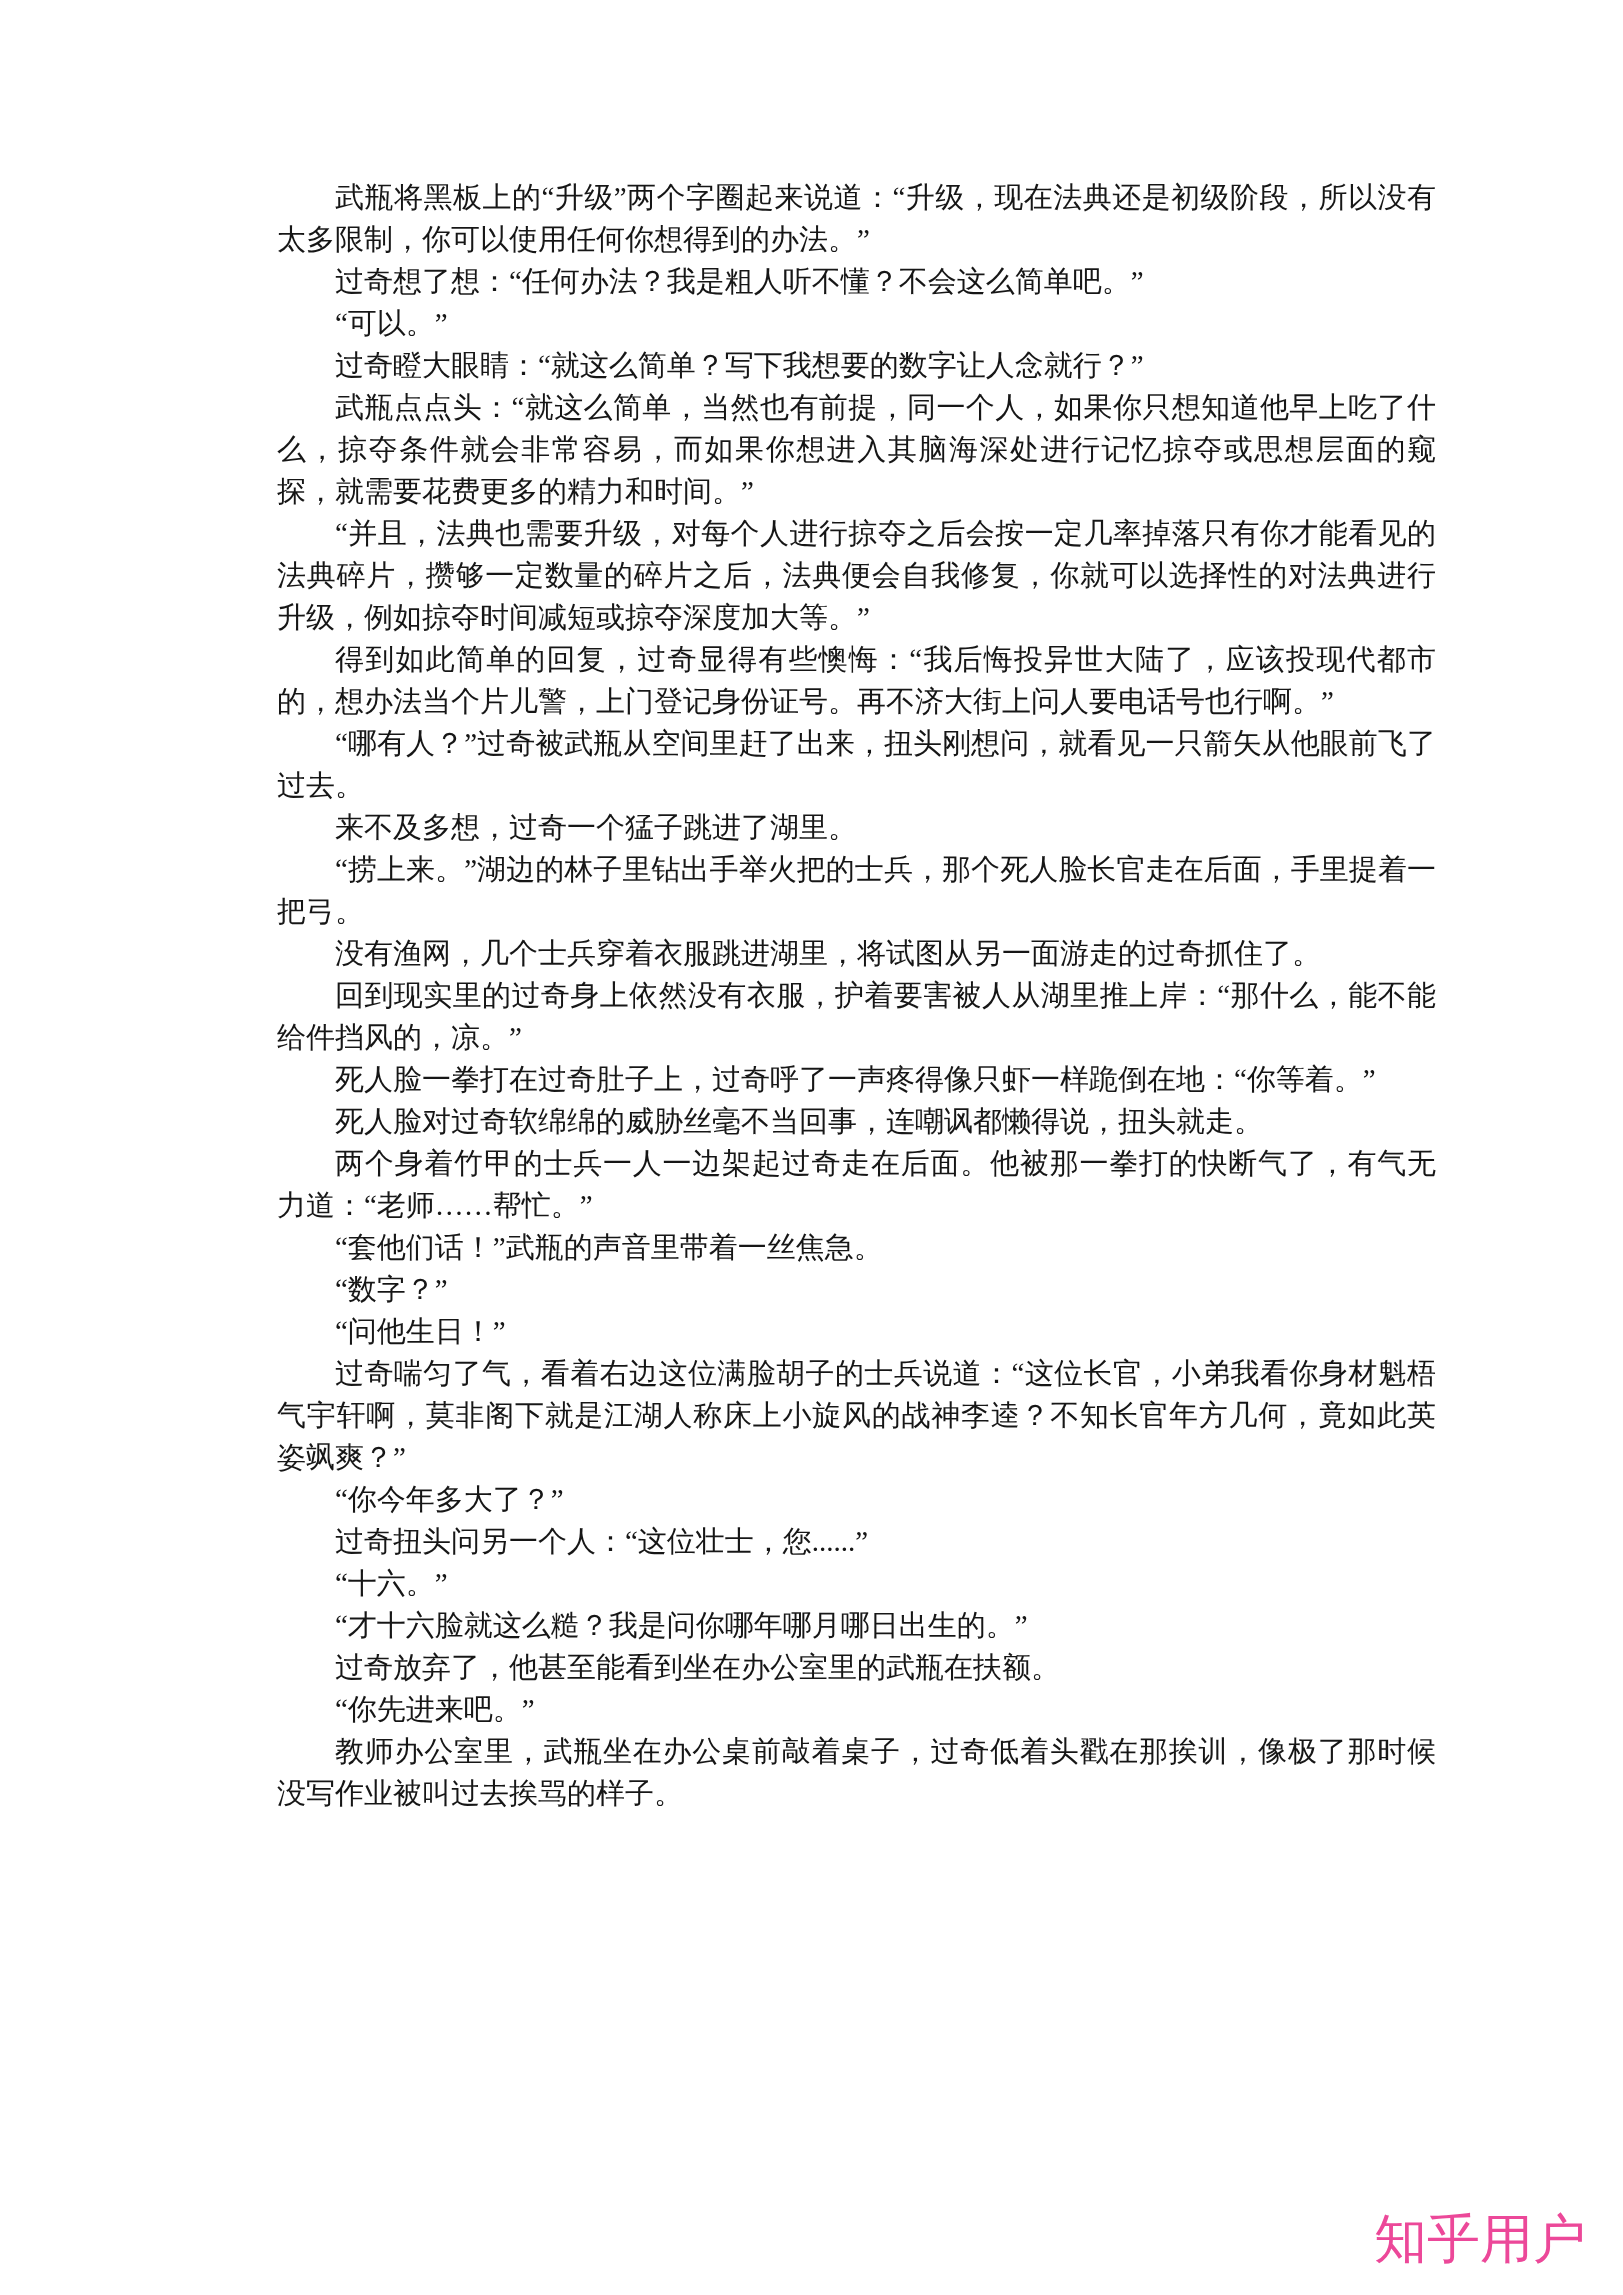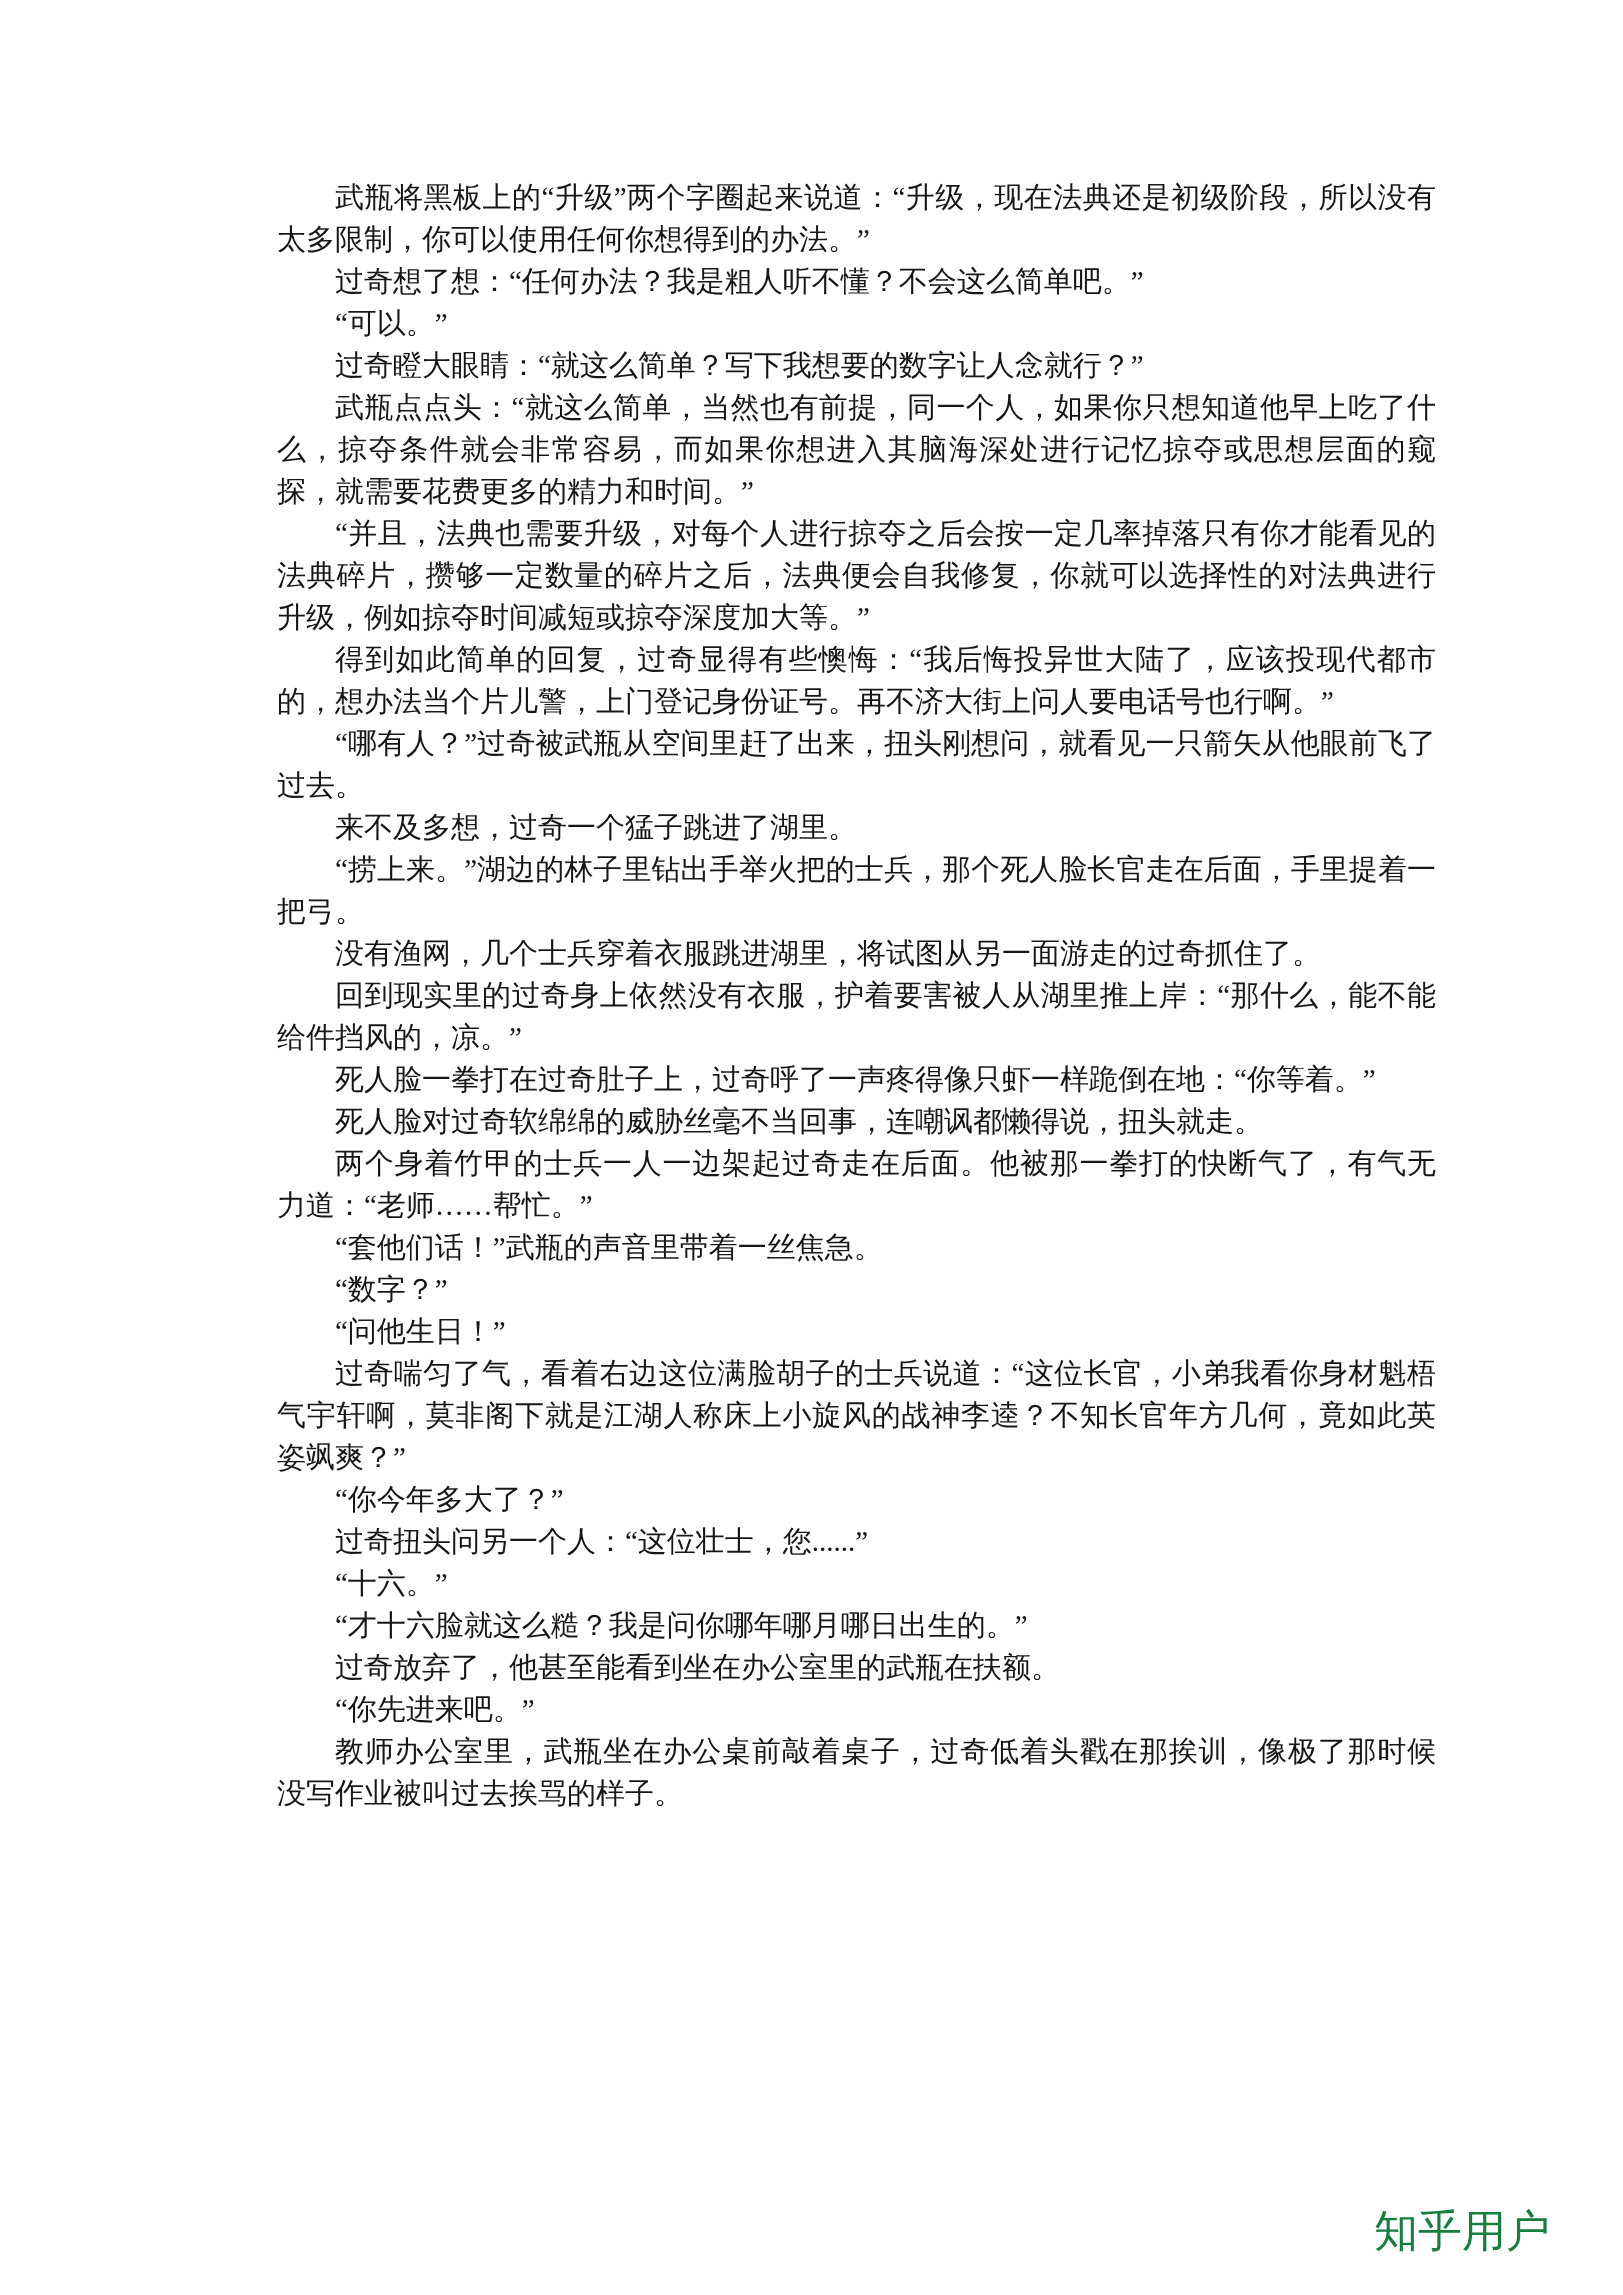--- a/index.html
+++ b/index.html
@@ -31,24 +31,24 @@
     margin: 0;
     padding: 0;
     text-indent: 2em;
     word-break: break-all;
     overflow-wrap: break-word;
   }
   .watermark {
     position: absolute;
     left: 1374px;
     top: 2208px;
-    color: #15803d;
-    font-size: 44px;
+    color: #ec4899;
+    font-size: 53px;
     line-height: 1.2;
-    font-family: Liberation Mono, monospace;
+    font-family: Liberation Serif, serif;
     white-space: nowrap;
   }
 </style>
 </head>
 <body>
 
 <div class="page">
 
   <div class="text-block">
       <p class="para">武瓶将黑板上的“升级”两个字圈起来说道：“升级，现在法典还是初级阶段，所以没有太多限制，你可以使用任何你想得到的办法。”</p>

